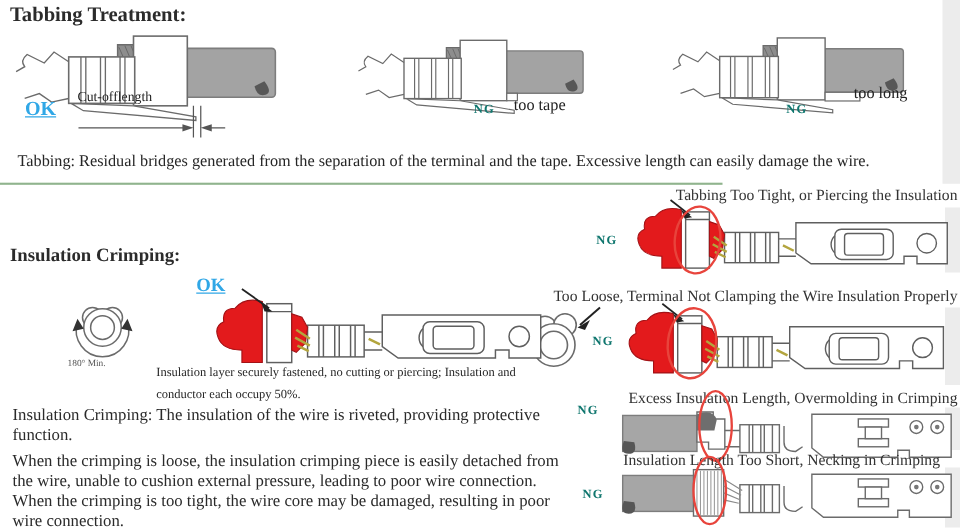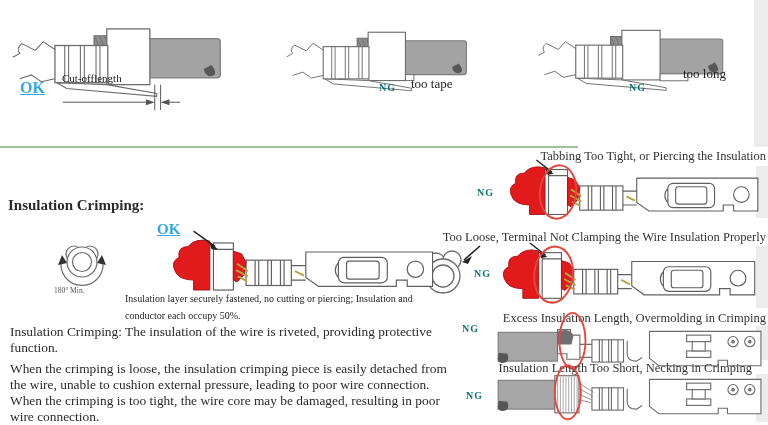--- a/index.html
+++ b/index.html
@@ -76,20 +76,21 @@
 </svg>
 
 <div id="page">
 
   <div class="abs edge" style="left:754px;top:0;width:14px;height:147px;"></div>
   <div class="abs edge" style="left:756px;top:166px;width:12px;height:52px;"></div>
   <div class="abs edge" style="left:756px;top:246px;width:12px;height:62px;"></div>
   <div class="abs edge" style="left:756px;top:326px;width:12px;height:34px;"></div>
   <div class="abs edge" style="left:756px;top:374px;width:12px;height:48px;"></div>
 
+  <div class="abs heading" style="left:8px;top:2px;font-size:16.5px;">Tabbing Treatment:</div>
 
   <svg class="abs" style="left:8px;top:24px;" width="225" height="90" viewBox="0 0 230 92">
     <use href="#sym-tab-term"></use>
     <path d="M150,62 v26 M156,62 v26" stroke="#555" stroke-width="1" fill="none"></path>
     <path d="M56,80 H142 M164,80 h12" stroke="#555" stroke-width="1" fill="none"></path>
     <polygon points="150,80 141,77 141,83" fill="#555"></polygon>
     <polygon points="156,80 165,77 165,83" fill="#555"></polygon>
   </svg>
   <div class="abs ok" style="left:20px;top:79px;">OK</div>
   <div class="abs" style="left:62px;top:72px;font-size:11px;color:#222;">Cut-offlength</div>
@@ -101,20 +102,21 @@
   <div class="abs ng" style="left:379px;top:82px;">NG</div>
   <div class="abs note" style="left:411px;top:76px;">too tape</div>
 
   <svg class="abs" style="left:528px;top:26px;" width="212" height="80" viewBox="0 0 230 92">
     <use href="#sym-tab-term"></use>
     <rect x="145" y="55" width="32" height="8" fill="#fff" stroke="#6b6b6b" stroke-width="1.1"></rect>
   </svg>
   <div class="abs ng" style="left:629px;top:82px;">NG</div>
   <div class="abs note" style="left:683px;top:66px;">too long</div>
 
+  <div class="abs caption" style="left:14px;top:121px;width:740px;">Tabbing: Residual bridges generated from the separation of the terminal and the tape. Excessive length can easily damage the wire.</div>
 
   <div class="abs divider" style="left:0;top:146px;width:578px;height:2px;"></div>
 
   <div class="abs defect-title" style="right:2px;top:149px;">Tabbing Too Tight, or Piercing the Insulation</div>
   <svg class="abs" style="left:504px;top:160px;" width="262" height="64" viewBox="0 0 300 74">
     <use href="#sym-red-term"></use>
     <path d="M36,0 L54,14" stroke="#222" stroke-width="1.6" fill="none"></path>
     <polygon points="56,16 46,9 49,17" fill="#222"></polygon>
     <ellipse cx="61" cy="37" rx="21" ry="31" fill="none" stroke="#e8443c" stroke-width="2.2" transform="rotate(6 61 37)"></ellipse>
   </svg>

